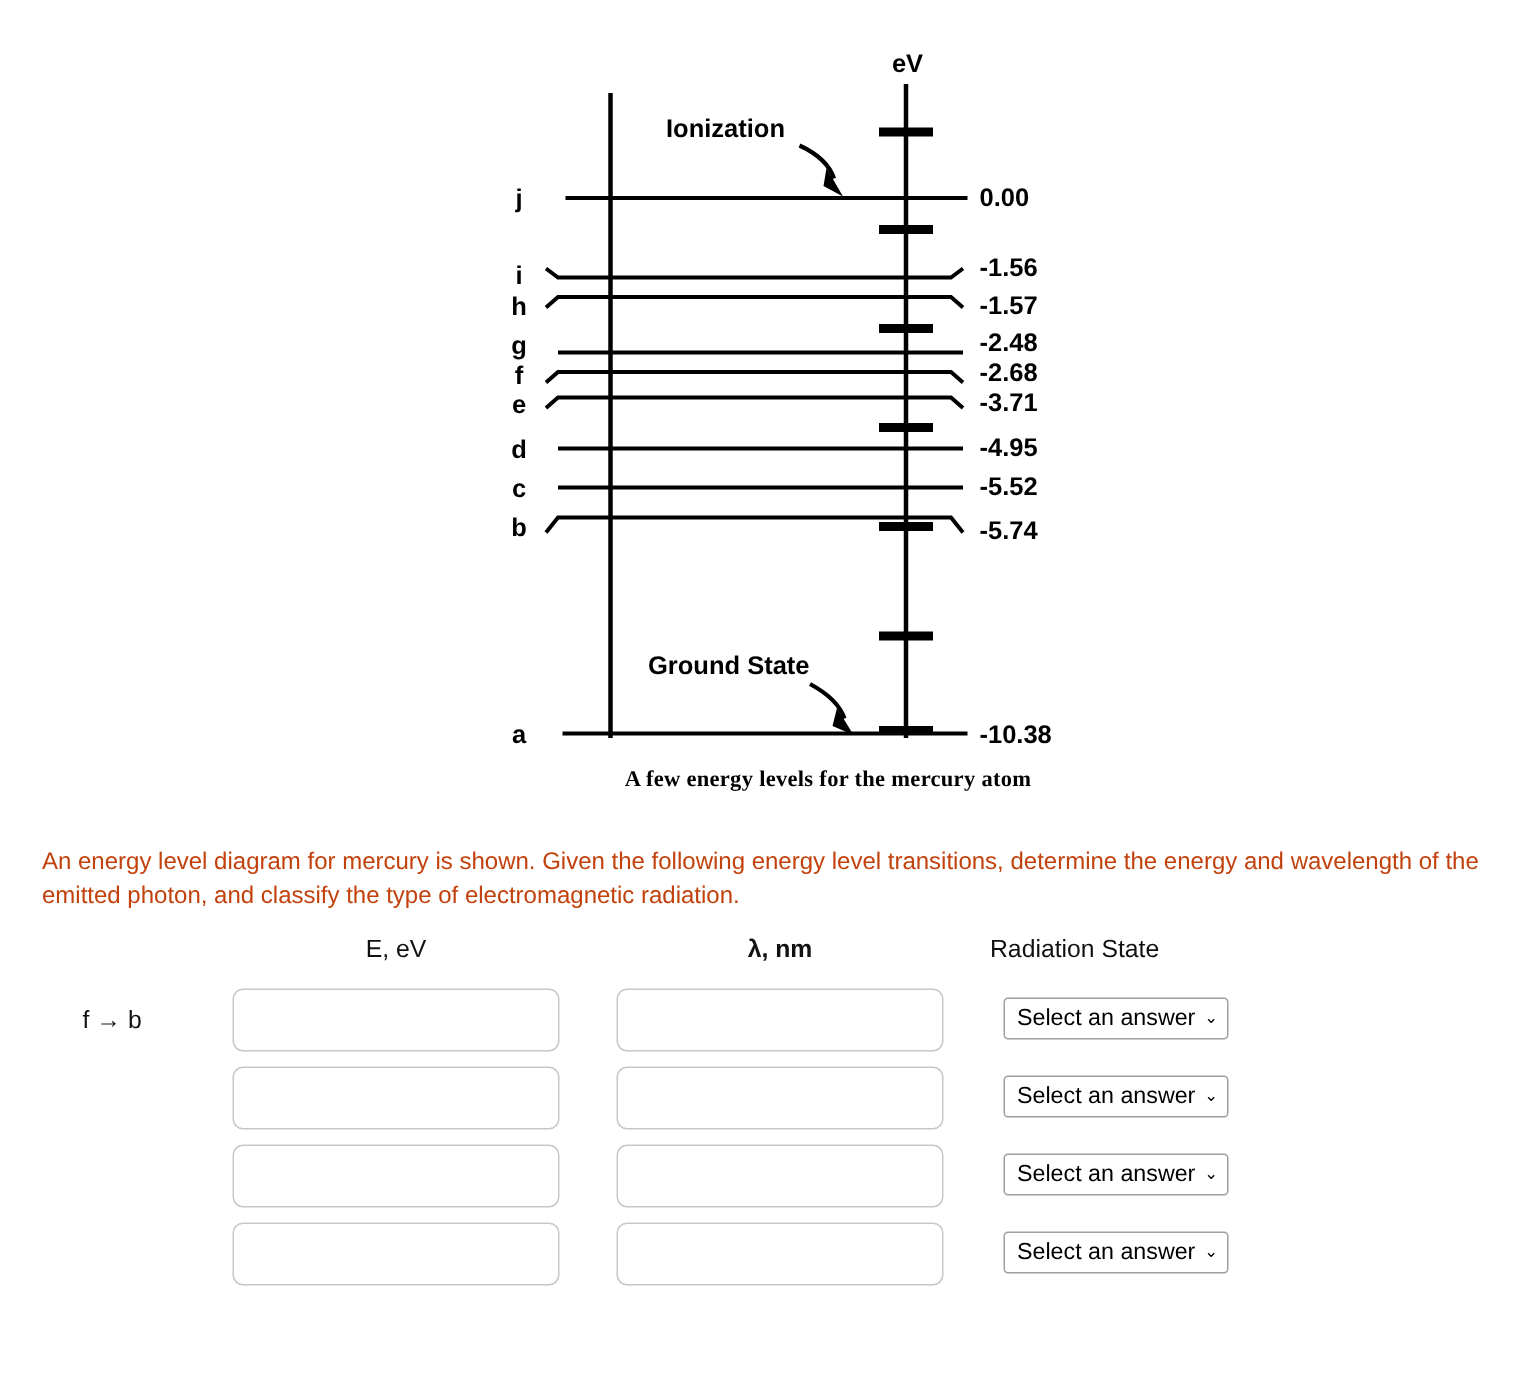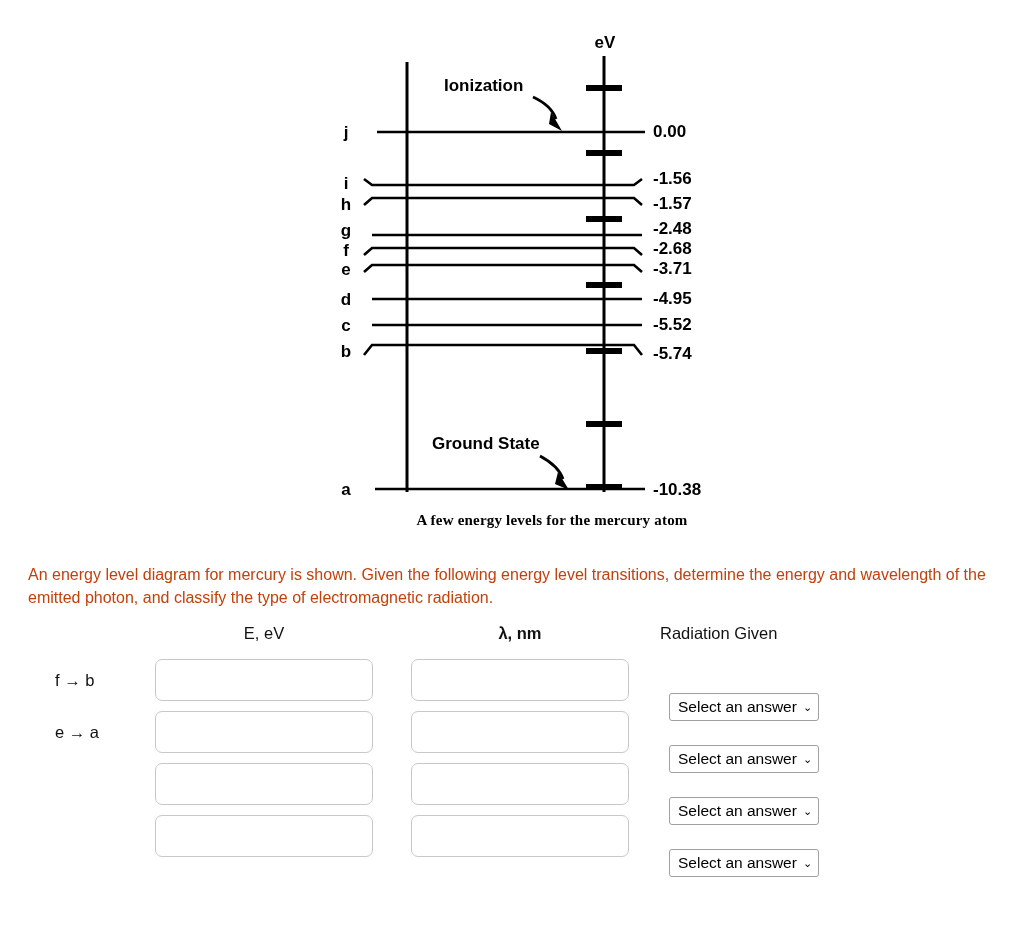--- a/index.html
+++ b/index.html
@@ -39,21 +39,21 @@
     background:#fff;box-sizing:border-box;top:5px;
     font-family:"Liberation Sans", sans-serif;font-size:15px;color:#111;
     padding:0 8px;outline:none;
   }
   .txt-e{left:155px;width:218px;}
   .txt-l{left:411px;width:218px;}
   .sel{
     position:absolute;left:669px;top:11px;height:28px;
     border:1px solid #a0a0a0;border-radius:3px;background:#fff;
     box-sizing:border-box;display:flex;align-items:center;
-    padding:0 6px 0 8px;gap:6px;cursor:default;margin-top:28px;
+    padding:0 6px 0 8px;gap:6px;cursor:default;
   }
   .sel-text{font-size:15.5px;color:#000;white-space:nowrap;line-height:1;}
   .sel-caret{font-size:11px;color:#000;line-height:1;}
 
   text{font-family:"Liberation Sans", sans-serif;}
   .lbl-letter{font-size:17px;font-weight:bold;}
   .lbl-val{font-size:17px;font-weight:bold;}
   .lbl-annot{font-size:17px;font-weight:bold;}
   .lbl-ev{font-size:17px;font-weight:bold;}
 </style>
@@ -140,34 +140,33 @@
 
   <div class="caption">A few energy levels for the mercury atom</div>
 </div>
 
 <div class="question">An energy level diagram for mercury is shown.  Given the following energy level transitions, determine the energy and wavelength of the emitted photon, and classify the type of electromagnetic radiation.</div>
 
 <div class="form-area">
 
   <div class="hdr hdr-e">E, eV</div>
   <div class="hdr hdr-l">λ, nm</div>
-  <div class="hdr hdr-r">Radiation Given</div>
+  <div class="hdr hdr-r">Radiation State</div>
 
   <div class="row" style="top:30px;">
     <div class="row-label">f → b</div>
     <input class="txtbox txt-e" type="text" value="" style="">
     <input class="txtbox txt-l" type="text" value="" style="">
     <div class="sel">
       <span class="sel-text">Select an answer</span>
       <span class="sel-caret">⌄</span>
     </div>
   </div>
 
   <div class="row" style="top:82px;">
-    <div class="row-label">e → a</div>
     <input class="txtbox txt-e" type="text" value="" style="">
     <input class="txtbox txt-l" type="text" value="" style="">
     <div class="sel">
       <span class="sel-text">Select an answer</span>
       <span class="sel-caret">⌄</span>
     </div>
   </div>
 
   <div class="row" style="top:134px;">
     <input class="txtbox txt-e" type="text" value="" style="">

